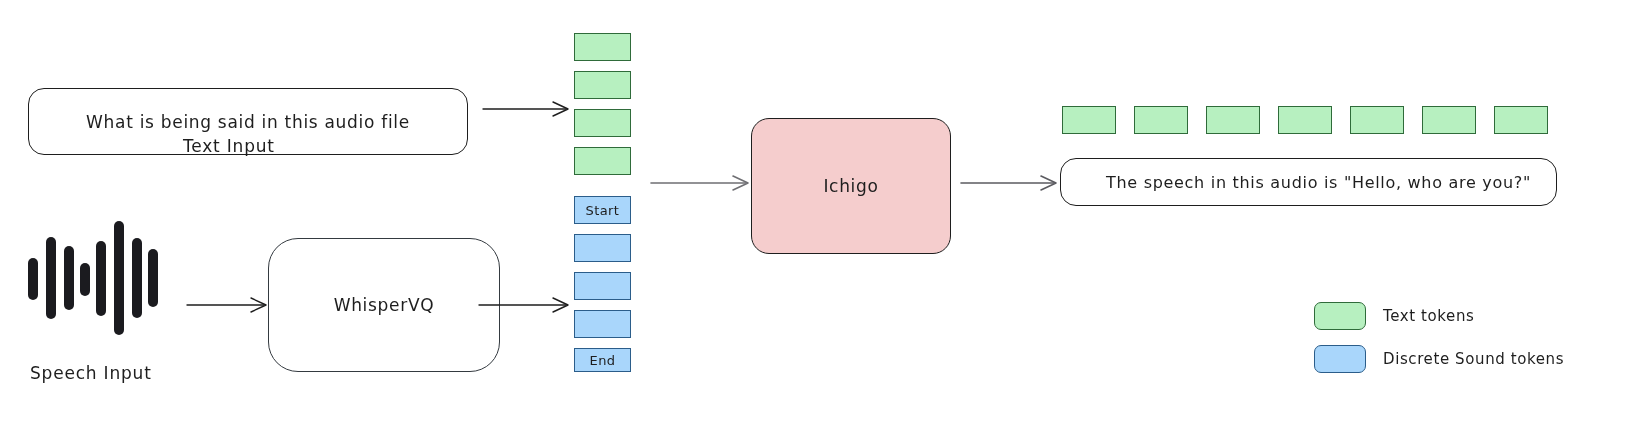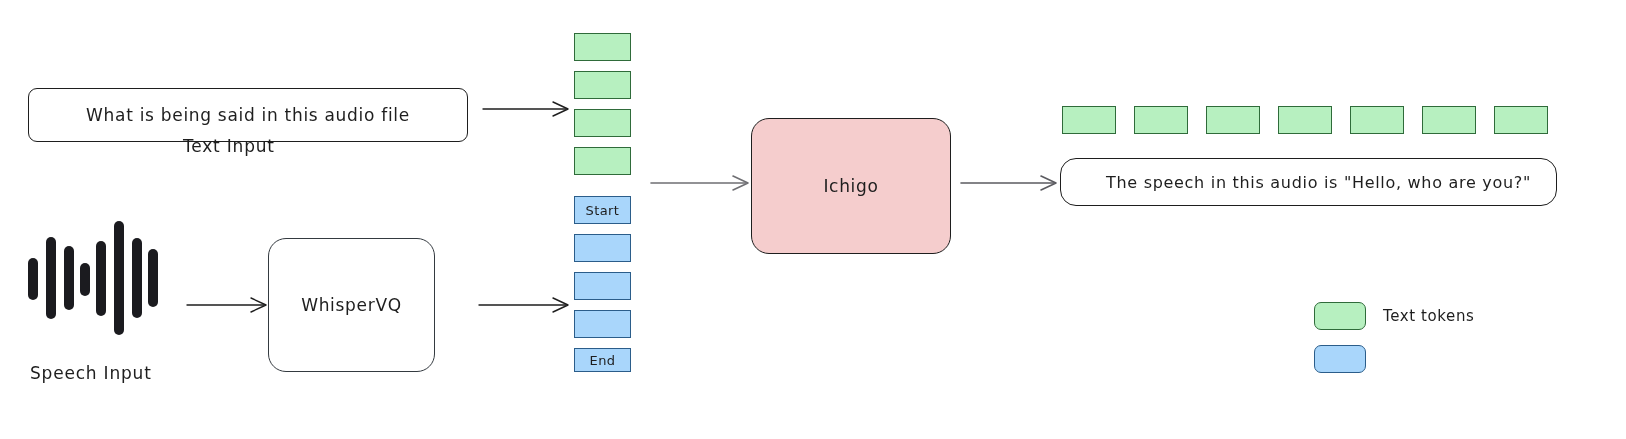--- a/index.html
+++ b/index.html
@@ -35,30 +35,30 @@
     justify-content: center;
   }
   .box-label {
     font-size: 17px;
     color: #1e1e1e;
     white-space: nowrap;
     letter-spacing: 0.7px;
   }
 
   #text-input-box {
-    left: 28px; top: 88px; width: 440px; height: 54px;
+    left: 28px; top: 88px; width: 440px; height: 67px;
     border-color: #1e1e1e;
-    border-radius: 9px;
+    border-radius: 16px;
   }
   #text-input-box .box-label { font-size: 17px; }
 
   #whispervq-box {
-    left: 268px; top: 238px; width: 167px; height: 134px;
+    left: 268px; top: 238px; width: 232px; height: 134px;
     border: 1.3px solid #343a40;
-    border-radius: 18px;
+    border-radius: 30px;
   }
 
   #ichigo-box {
     left: 751px; top: 118px; width: 200px; height: 136px;
     background: #f5cdcd;
     border: 1.6px solid #1e1e1e;
     border-radius: 18px;
   }
 
   #output-text-box {
@@ -221,16 +221,17 @@
     </svg>
   </div>
 
   <div id="legend">
     <div class="legend-row" style="left:0px; top:0px;">
       <span class="legend-swatch green"></span>
       <span class="legend-label hand">Text tokens</span>
     </div>
     <div class="legend-row" style="left:0px; top:43px;">
       <span class="legend-swatch blue"></span>
+      <span class="legend-label hand">Discrete Sound tokens</span>
     </div>
   </div>
 
 </div>
 
 </body></html>

